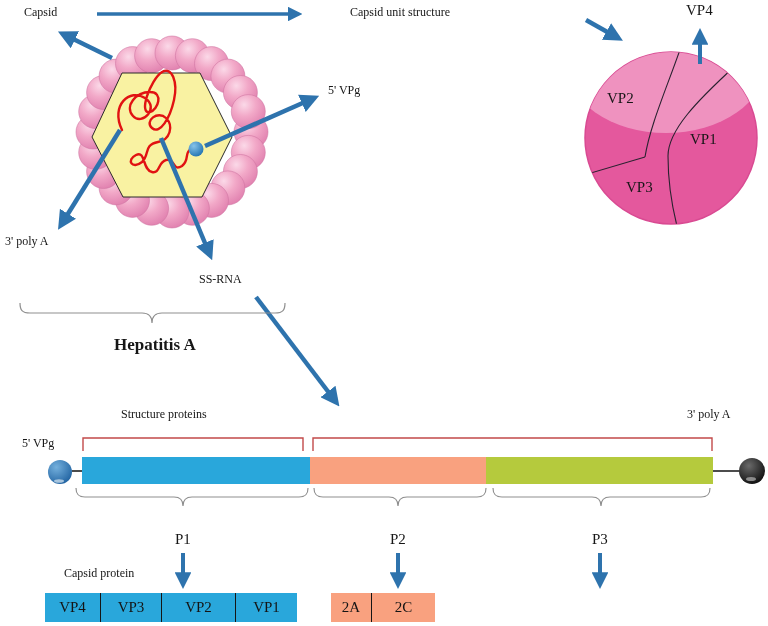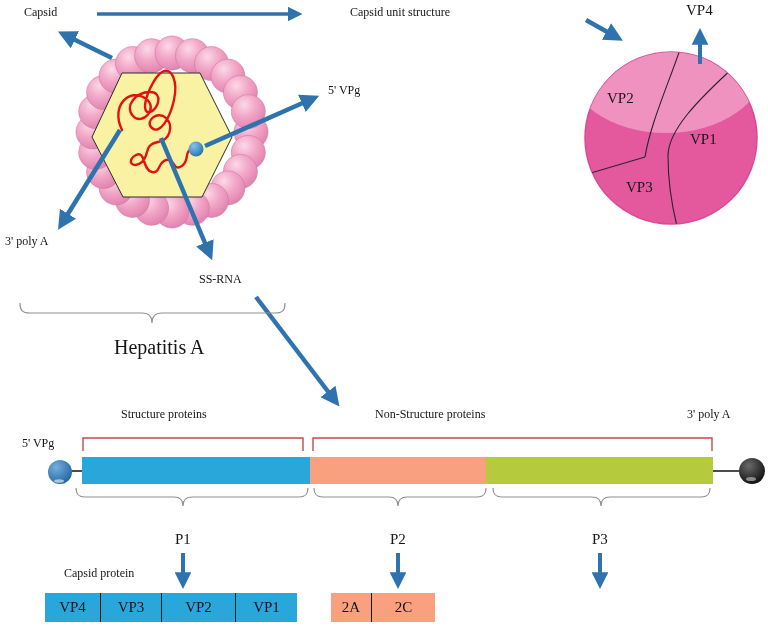--- a/index.html
+++ b/index.html
@@ -3,21 +3,21 @@
 <meta charset="utf-8">
 <style>
   html,body{margin:0;padding:0;background:#fff;}
   #stage{
     position:relative;width:768px;height:626px;background:#fff;overflow:hidden;
     font-family:"Liberation Serif","DejaVu Serif",serif;color:#161616;
   }
   #diagram{position:absolute;left:0;top:0;}
   .lbl{position:absolute;white-space:nowrap;font-size:12px;line-height:1.1;}
   .lbl.small{font-size:15px;}
-  .lbl.big{font-size:20px;}
+  .lbl.big{font-size:17px;font-weight:bold;}
   
   .genome-bar{position:absolute;left:82px;top:457px;width:631px;height:27px;display:flex;}
   .genome-bar .seg{height:100%;}
   .seg-blue{background:#29a7db;}
   .seg-orange{background:#f9a17f;}
   .seg-green{background:#b5ca3d;}
   
   .pbar{position:absolute;top:593px;height:29px;display:flex;}
   .pbar .cell{
     box-sizing:border-box;height:100%;display:flex;align-items:center;justify-content:center;
@@ -160,21 +160,20 @@
   <div class="lbl" style="left:350px;top:6px">Capsid unit structure</div>
   <div class="lbl small" style="left:686px;top:2px">VP4</div>
   <div class="lbl small" style="left:607px;top:90px">VP2</div>
   <div class="lbl small" style="left:690px;top:131px">VP1</div>
   <div class="lbl small" style="left:626px;top:179px">VP3</div>
   <div class="lbl" style="left:328px;top:84px">5' VPg</div>
   <div class="lbl" style="left:5px;top:235px">3' poly A</div>
   <div class="lbl" style="left:199px;top:273px">SS-RNA</div>
   <div class="lbl big" style="left:114px;top:336px">Hepatitis A</div>
   <div class="lbl" style="left:121px;top:408px">Structure proteins</div>
-  <div class="lbl" style="left:375px;top:408px">Non-Structure proteins</div>
   <div class="lbl" style="left:687px;top:408px">3' poly A</div>
   <div class="lbl" style="left:22px;top:437px">5' VPg</div>
   <div class="lbl small" style="left:175px;top:531px">P1</div>
   <div class="lbl small" style="left:390px;top:531px">P2</div>
   <div class="lbl small" style="left:592px;top:531px">P3</div>
   <div class="lbl" style="left:64px;top:567px">Capsid protein</div>
 
   <div class="pbar" id="p1-bar">
     <div class="cell" style="width:55px">VP4</div>
     <div class="cell" style="width:61px">VP3</div>

